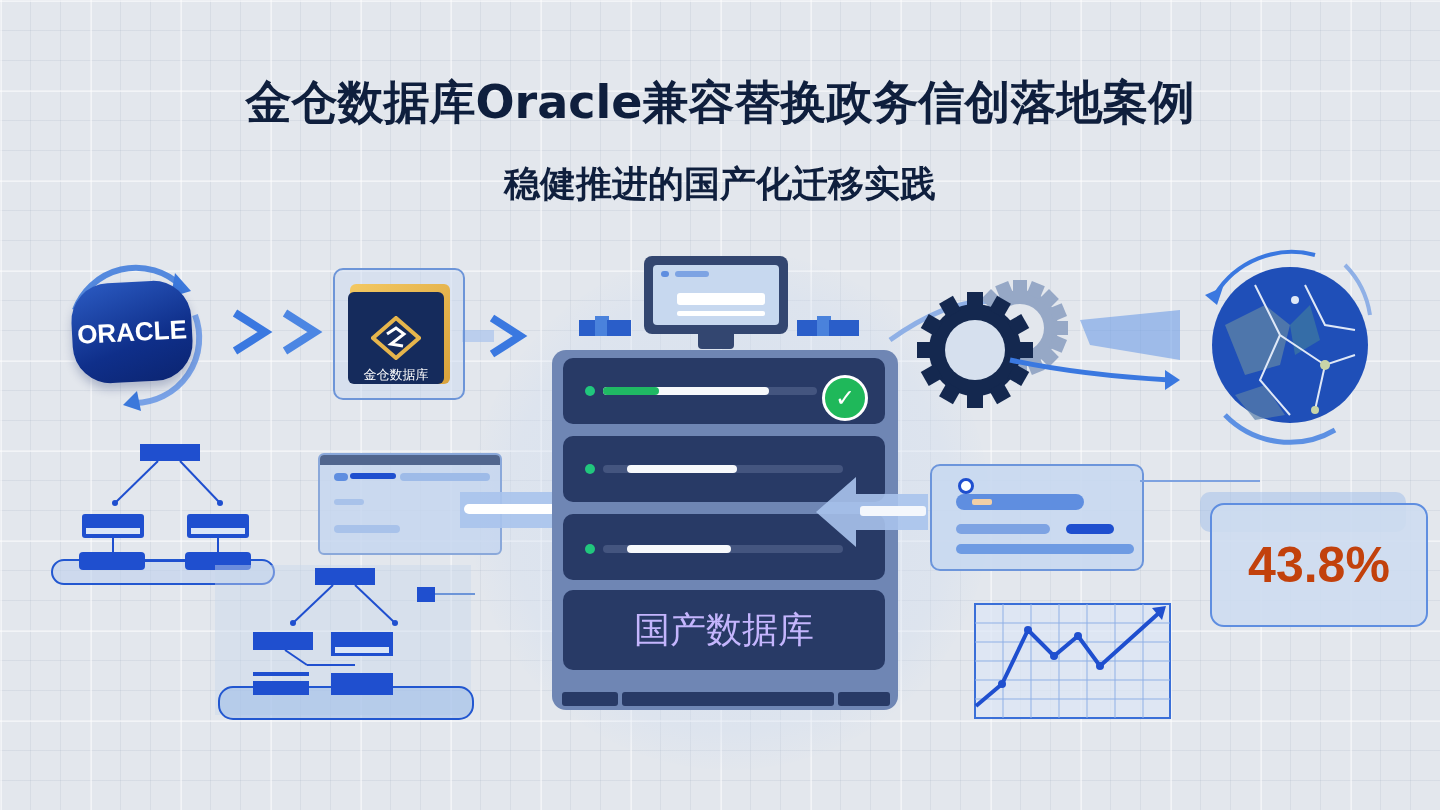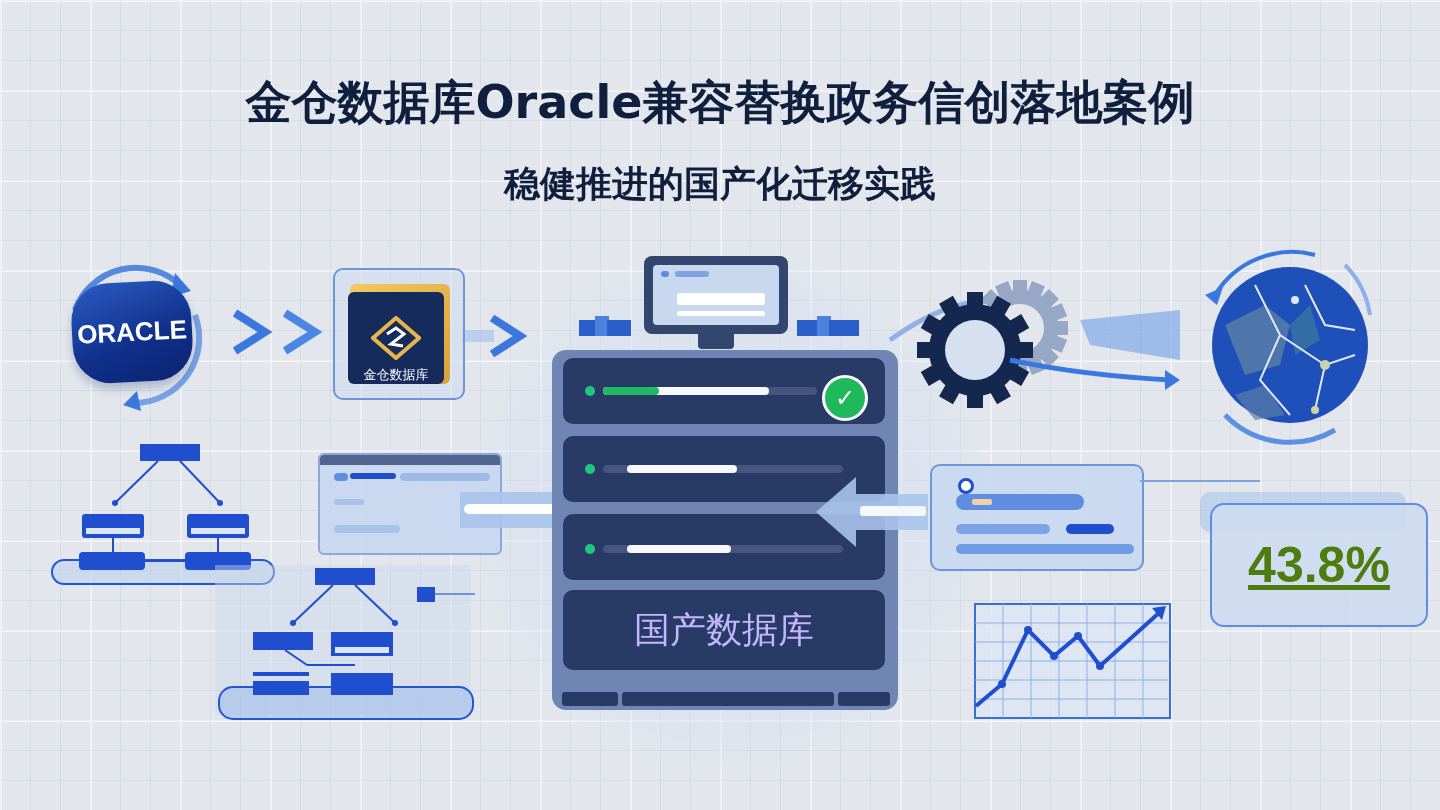--- a/index.html
+++ b/index.html
@@ -49,21 +49,21 @@
   .monitor{left:644px;top:256px;width:144px;height:78px;border-radius:8px;background:#334670;padding:9px;box-sizing:border-box;}
   .monitor-screen{width:100%;height:100%;border-radius:4px;background:#c7d8ef;position:relative;}
   .monitor-neck{left:698px;top:333px;width:36px;height:16px;background:#334670;border-radius:0 0 4px 4px;}
   
   .win{border:2px solid #8aa8da;border-radius:6px;background:rgba(197,214,238,0.85);}
   .win-bar{height:10px;background:#51668e;border-radius:4px 4px 0 0;}
   .pill{position:absolute;border-radius:8px;}
   
   .metric-box{left:1210px;top:503px;width:214px;height:120px;border:2px solid #5f8ee0;border-radius:14px;background:rgba(205,219,240,0.9);
     display:flex;align-items:center;justify-content:center;}
-  .metric-text{font-size:50px;font-weight:bold;color:#4d7c0f;font-family:"Liberation Sans",sans-serif;text-decoration:underline;}
+  .metric-text{font-size:50px;font-weight:bold;color:#c2410c;font-family:"Liberation Sans",sans-serif;}
   .card{left:930px;top:464px;width:210px;height:103px;border:2px solid #6c95db;border-radius:10px;background:rgba(200,216,240,0.9);}
 </style>
 </head>
 <body>
 
 <div class="abs title">金仓数据库Oracle兼容替换政务信创落地案例</div>
 <div class="abs subtitle">稳健推进的国产化迁移实践</div>
 
 <div class="abs halo"></div>
 

